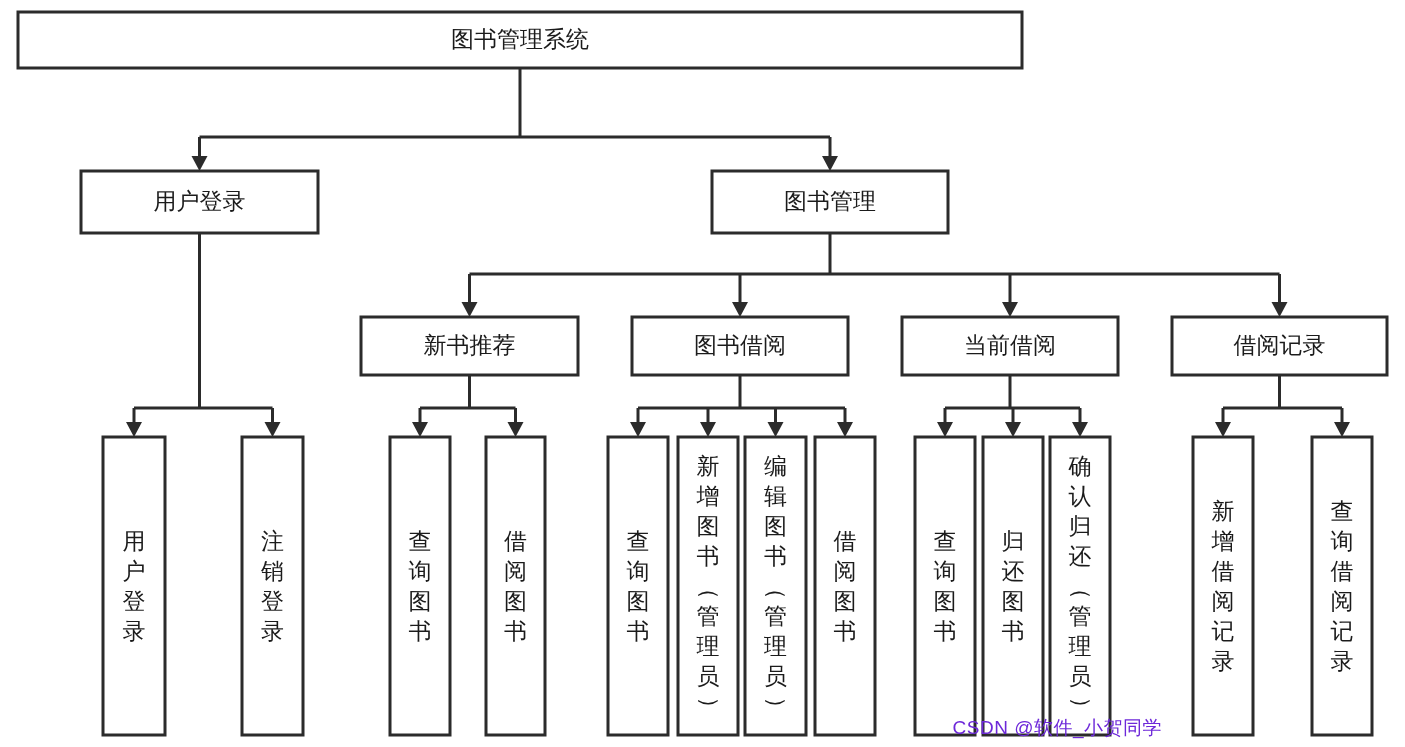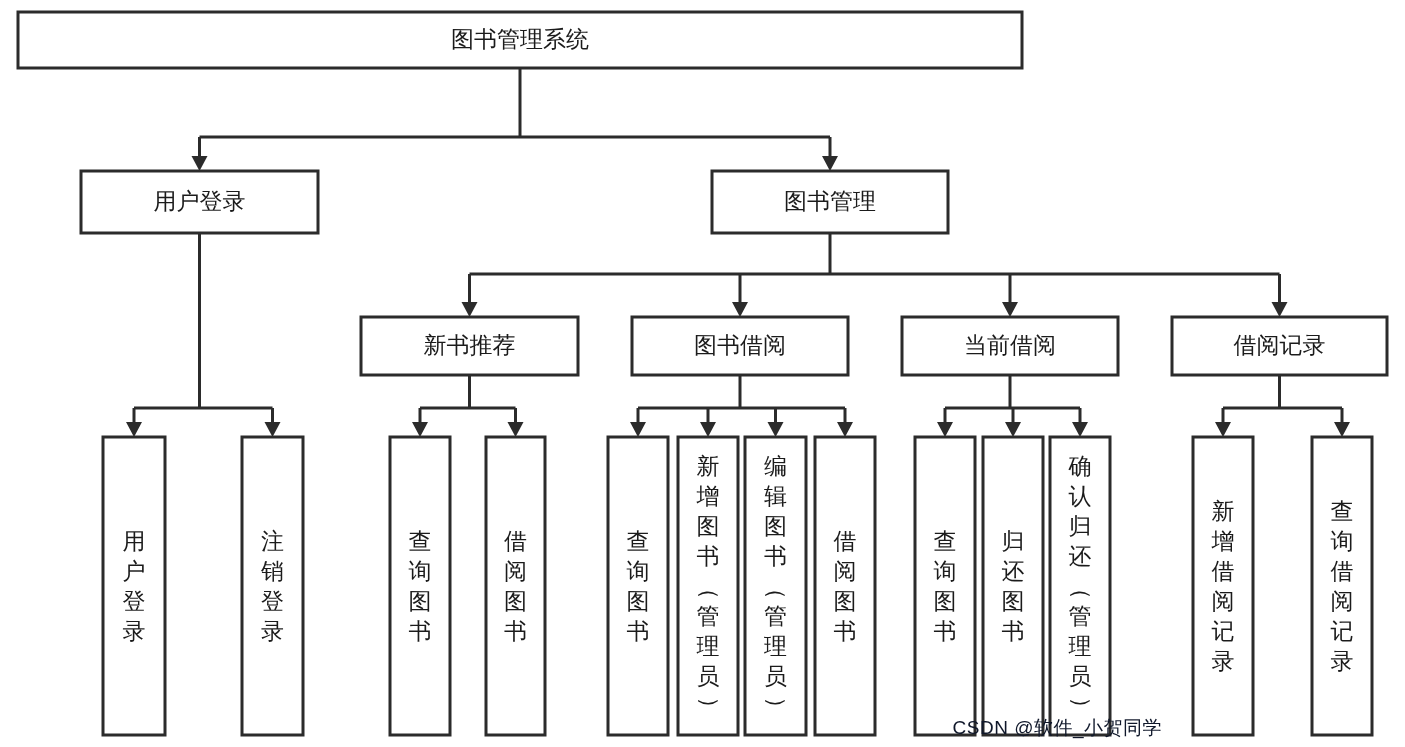--- a/index.html
+++ b/index.html
@@ -42,21 +42,21 @@
   }
   .arrow-head {
     fill: #2b2b2b;
   }
   .watermark {
     position: absolute;
     right: 14px;
     bottom: 6px;
     font-family: "Liberation Sans", "DejaVu Sans", sans-serif;
     font-size: 19px;
-    color: #0f172a;
+    color: #6d28d9;
     letter-spacing: 0.5px;
     white-space: nowrap;
     pointer-events: none;
   }
 </style>
 </head>
 <body>
 
 <div id="diagram-root">
   <svg id="diagram-svg" width="1405" height="747" viewBox="0 0 1405 747" xmlns="http://www.w3.org/2000/svg">

